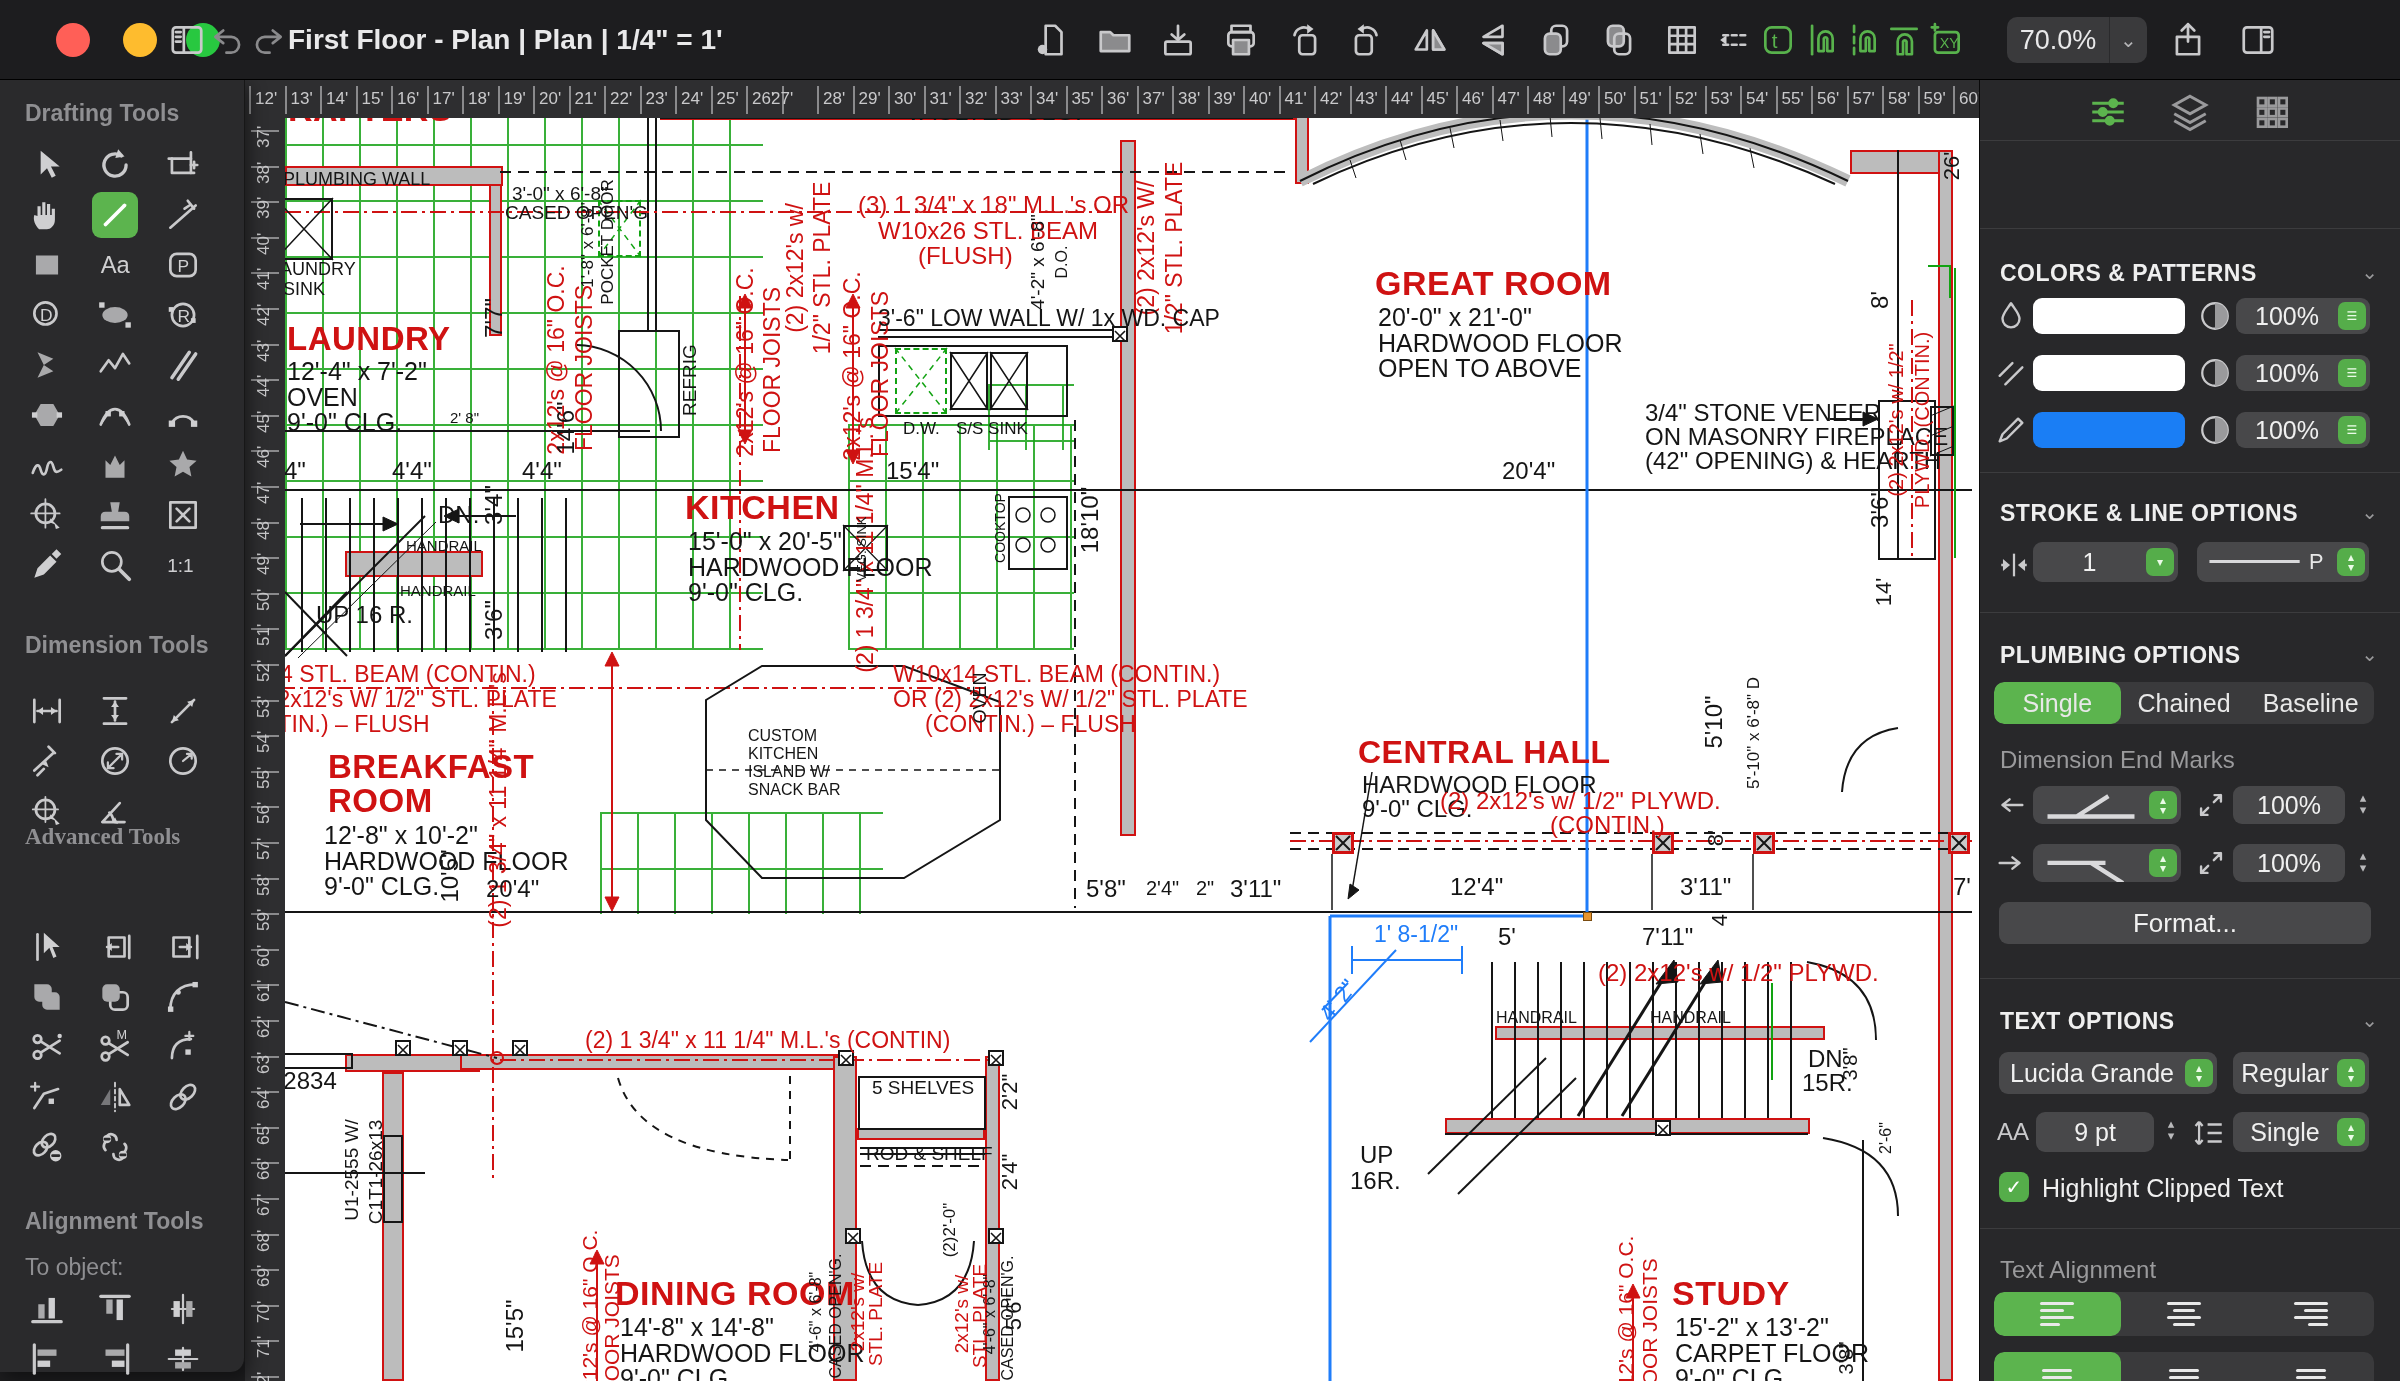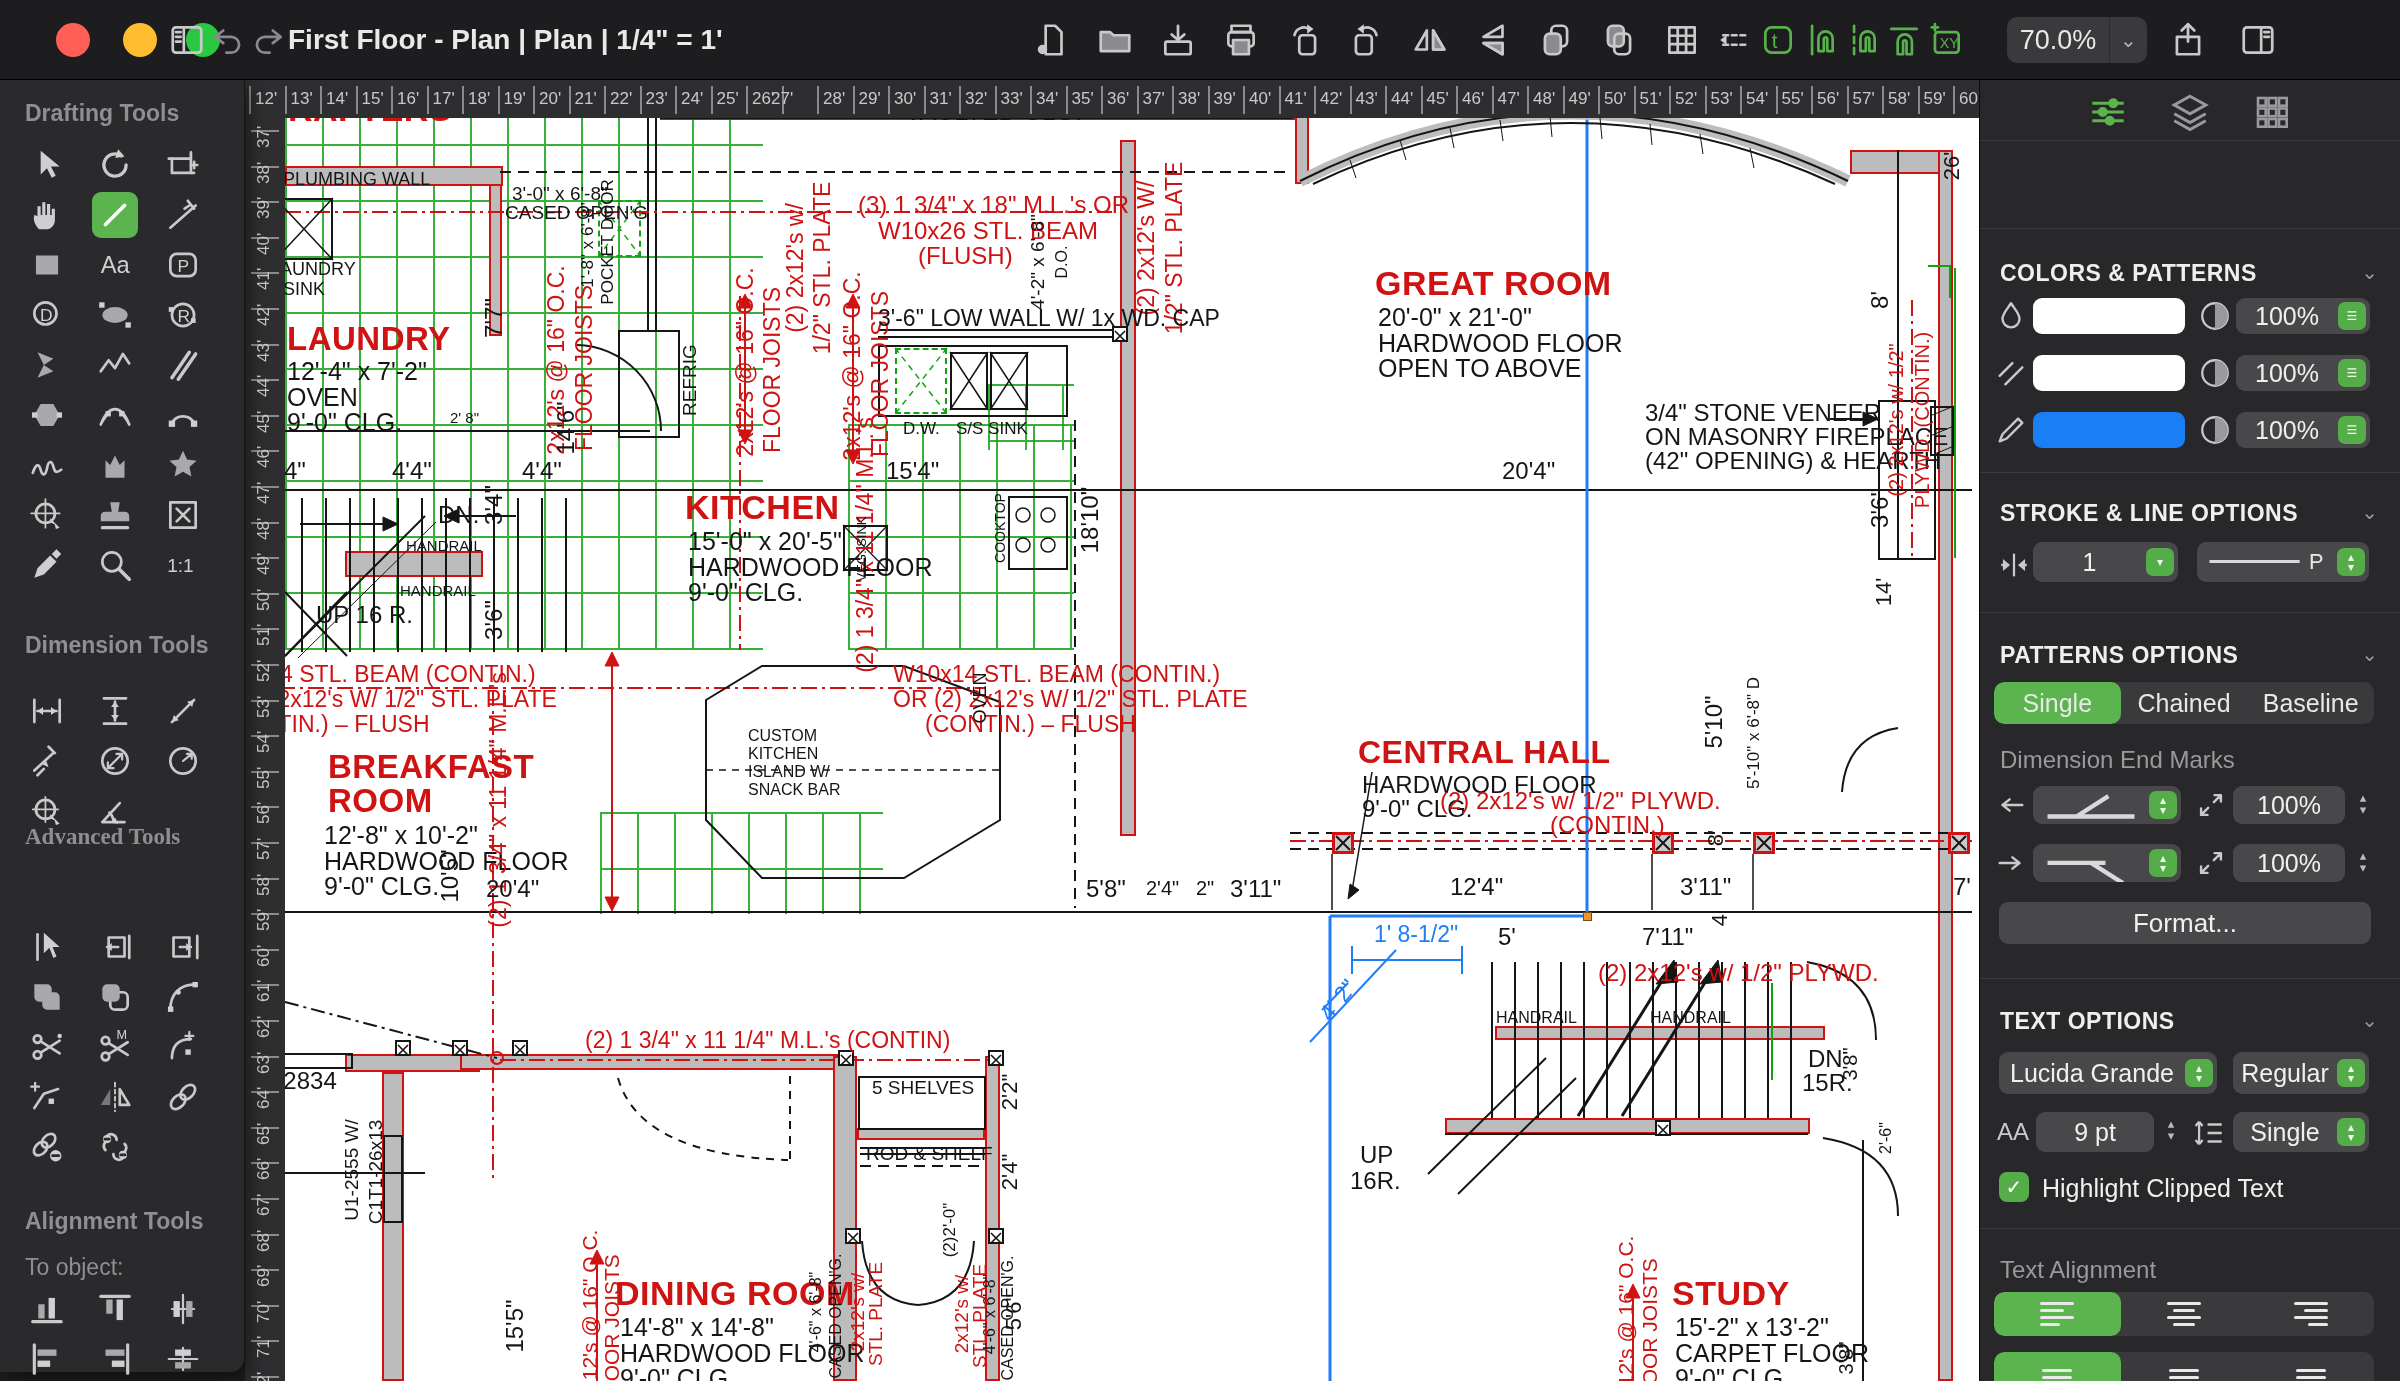--- a/index.html
+++ b/index.html
@@ -1173,21 +1173,21 @@
       <span class="gstep">▾</span>
     </div>
     <div class="pill" style="left:217px;top:462px;width:172px;height:40px">
       <svg style="flex:1" viewBox="0 0 90 20">
           <line x1="8" y1="10" x2="66" y2="10" stroke="#d9d9db" stroke-width="2"></line>
           <text x="72" y="15" fill="#e8e8e8" font-size="14">P</text>
         </svg>
       <span class="gstep">▴<br>▾</span>
     </div>
     <div class="pdiv" style="top:532px"></div>
-    <div class="phead" style="top:562px">PATTERNS OPTIONS</div>
+    <div class="phead" style="top:562px">PLUMBING OPTIONS</div>
     <div class="pchev" style="top:562px">⌄</div>
     <div class="seg" style="left:14px;top:602px;width:380px;height:42px">
       <div class="sgc on">Single</div>
       <div class="sgc">Chained</div>
       <div class="sgc">Baseline</div>
     </div>
     <div class="pgray" style="top:666px">Dimension End Marks</div>
     <div id="endmark-rows">
         <div class="picon" style="left: 14px; top: 708px;"><svg viewBox="0 0 24 24" fill="none" stroke="#c9c9cb" stroke-width="1.7" stroke-linecap="round" stroke-linejoin="round">
             <path d="M20 12H6M6 12l5-4M6 12l5 4"></path>

